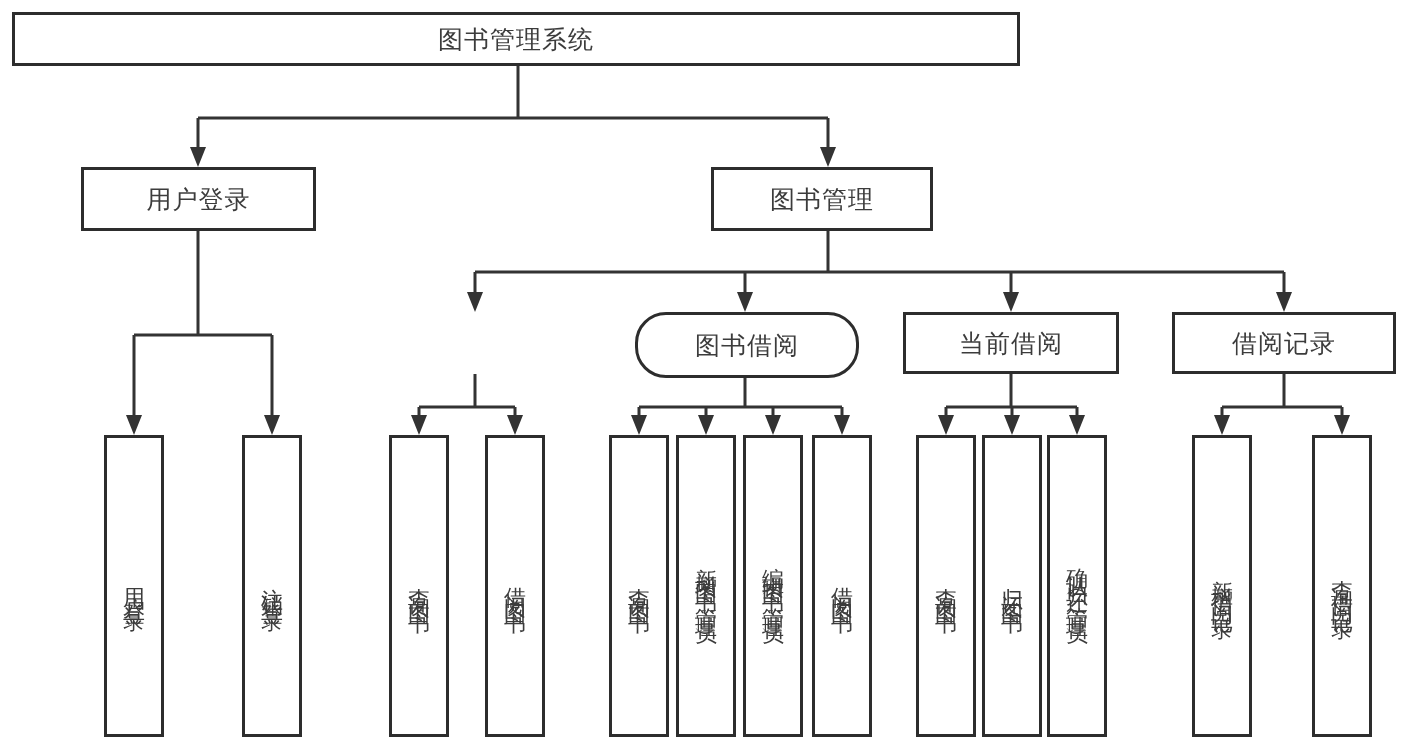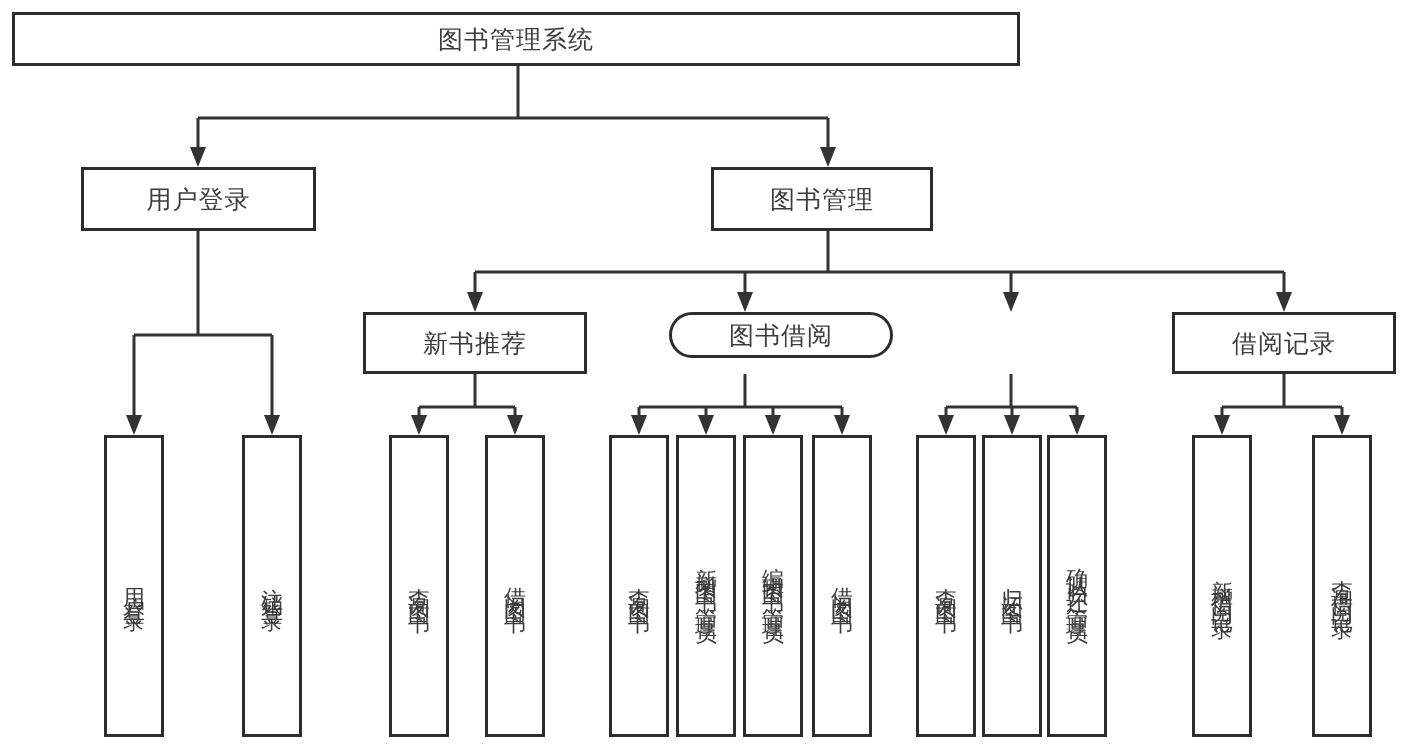--- a/index.html
+++ b/index.html
@@ -87,25 +87,25 @@
     <span>图书管理系统</span>
   </div>
 
   <div class="node h" style="left:81px;top:167px;width:235px;height:64px;">
     <span>用户登录</span>
   </div>
   <div class="node h" style="left:711px;top:167px;width:222px;height:64px;">
     <span>图书管理</span>
   </div>
 
-  <div class="node h" style="left:363px;top:312px;width:224px;height:62px;">
-    <span>新书推荐</span>
+  <div class="node h" style="left:635px;top:312px;width:224px;height:66px;border-radius:31px;">
+    <span>图书借阅</span>
   </div>
-  <div class="node h" style="left:669px;top:312px;width:224px;height:46px;border-radius:31px;">
-    <span>图书借阅</span>
+  <div class="node h" style="left:903px;top:312px;width:216px;height:62px;">
+    <span>当前借阅</span>
   </div>
   <div class="node h" style="left:1172px;top:312px;width:224px;height:62px;">
     <span>借阅记录</span>
   </div>
 
   <div class="node leaf" style="left:104px;top:435px;width:60px;height:302px;">
     <span>用户登录</span>
   </div>
   <div class="node leaf" style="left:242px;top:435px;width:60px;height:302px;">
     <span>注销登录</span>

